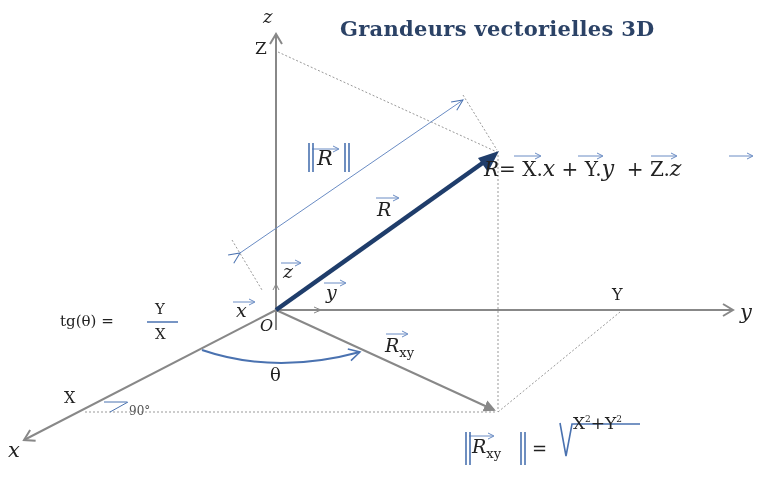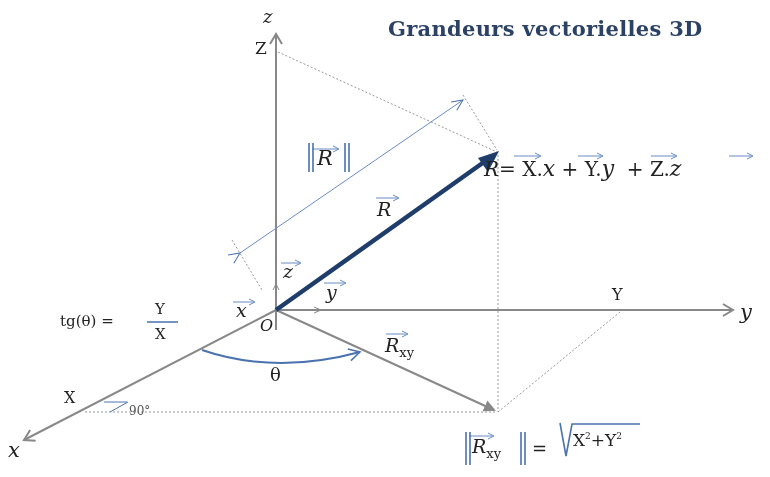--- a/index.html
+++ b/index.html
@@ -1,19 +1,19 @@
 <!DOCTYPE html>
 <html><head>
 <meta charset="utf-8">
 <style>
   html,body{margin:0;padding:0;background:#fff;}
   body{width:770px;height:477px;position:relative;overflow:hidden;font-family:"DejaVu Serif",serif;}
   svg{position:absolute;left:0;top:0;}
   .t{position:absolute;white-space:nowrap;color:#222;font-family:"DejaVu Serif",serif;line-height:1;}
-  .title{color:#2b4266;font-weight:bold;font-size:21px;letter-spacing:0.3px;margin-left:48px;}
+  .title{color:#2b4266;font-weight:bold;font-size:21px;letter-spacing:0.3px;}
   .it{font-style:italic;}
 </style>
 </head>
 <body>
 
 <svg width="770" height="477" viewBox="0 0 770 477">
   <defs>
     <marker id="openArrow" markerWidth="14" markerHeight="14" refX="11" refY="7" orient="auto" markerUnits="userSpaceOnUse">
       <path d="M1,1 L11,7 L1,13" fill="none" stroke="#888" stroke-width="2"></path>
     </marker>
@@ -128,15 +128,15 @@
 <div class="t" style="left:129px;top:395px;font-size:12px;color:#555;margin-top:10px;">90°</div>
 
 <div class="t" style="left:60px;top:314px;font-size:15px;text-align:center;">tg(θ) =</div>
 <div class="t" style="left:155px;top:302px;font-size:15px;">Y</div>
 <div class="t" style="left:155px;top:327px;font-size:15px;">X</div>
 
 <div class="t" style="left:472px;top:437px;font-size:19px;">
   <span class="it">R</span><sub style="font-size:13px;">xy</sub>
 </div>
 <div class="t" style="left:532px;top:440px;font-size:18px;">=</div>
-<div class="t" style="left:573px;top:432px;font-size:17px;">
+<div class="t" style="left:573px;top:415px;font-size:17px;">
   <span>X</span><sup style="font-size:9px;">2</sup><span>+Y</span><sup style="font-size:9px;">2</sup>
 </div>
 
 </body></html>

